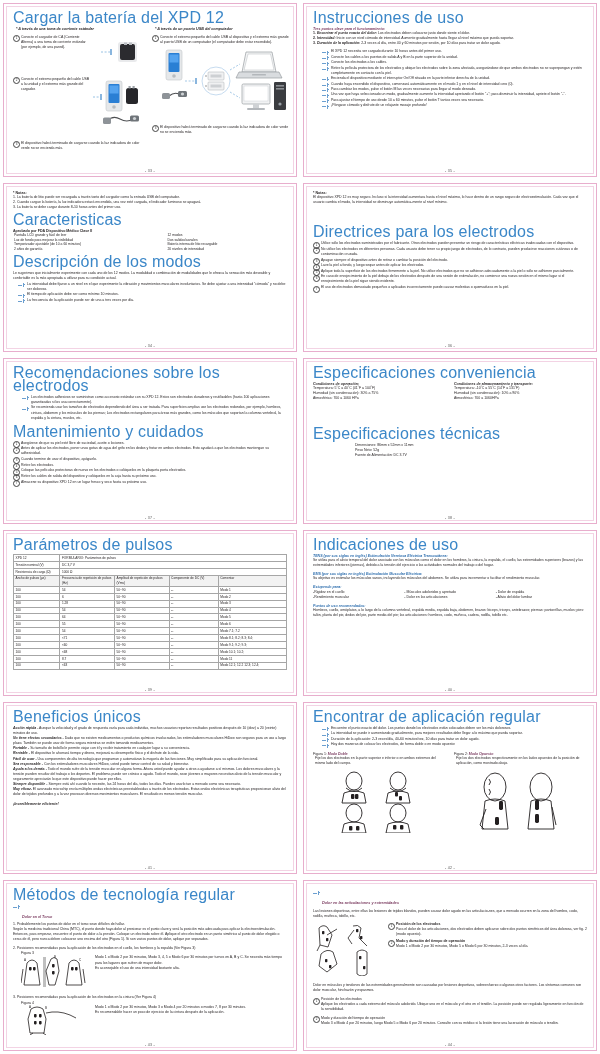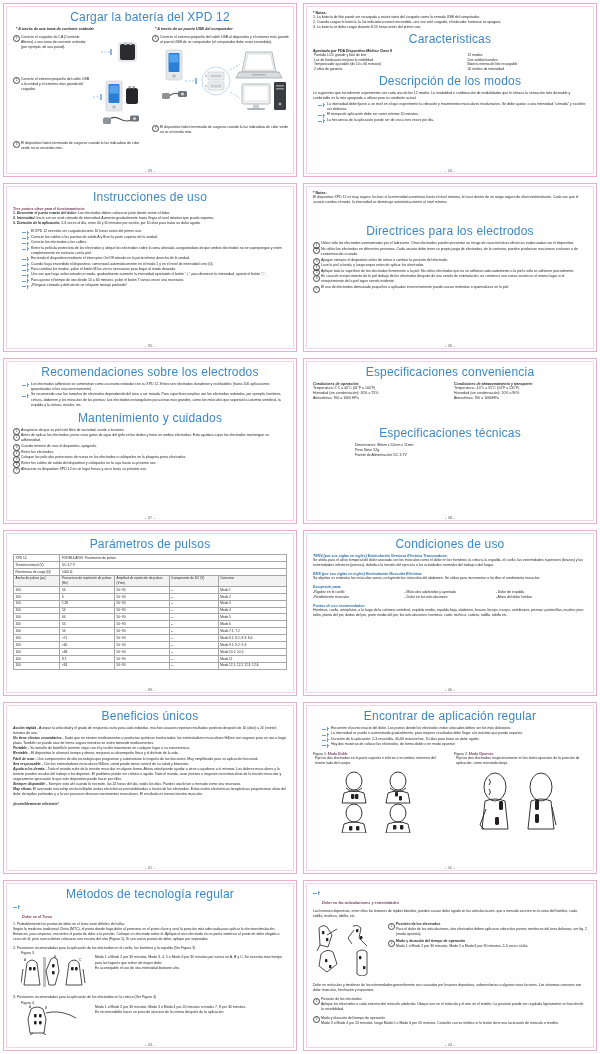--- a/index.html
+++ b/index.html
@@ -31,22 +31,21 @@
     overflow:hidden;
   }
   .page-inner::after{
     content:"";
     position:absolute;left:2px;top:2px;right:2px;bottom:2px;
     border:0.5px solid #f3d3e4;
     pointer-events:none;
   }
   h1.title{
     margin:0 0 3px 0;
-    text-align:center;
-    font-size:12px;
+    font-size:16px;
     font-weight:400;
     color:#3b87c8;
     letter-spacing:.2px;
     line-height:13px;
   }
   .folio{
     position:absolute;
     bottom:3px;left:0;right:0;
     text-align:center;
     font-size:3.6px;
@@ -228,20 +227,83 @@
             <li><span class="num">3</span><span>El dispositivo habrá terminado de cargarse cuando la luz indicadora de color verde no se encienda más.</span></li>
           </ul>
         </div>
       </div>
       <div class="folio">- 33 -</div>
     </div>
   </div>
 
   <div class="page">
     <div class="page-inner">
+      <h1 class="title">Instrucciones de uso</h1>
+      <div class="hd" style="color:#7a3a5f;">Tres puntos clave para el funcionamiento:</div>
+      <p><span class="b">1.</span> <span class="bi">Encontrar el punto exacto del dolor:</span><span> Los electrodos deben colocarse justo donde siente el dolor.</span></p>
+      <p><span class="b">2.</span> <span class="bi">Intensidad:</span><span> Inicie con un nivel cómodo de intensidad. Aumente gradualmente hasta llegar al nivel máximo que pueda soportar.</span></p>
+      <p><span class="b">3.</span> <span class="bi">Duración de la aplicación:</span><span> 2-3 veces al día, entre 40 y 60 minutos por sesión, por 10 días para tratar un dolor agudo.</span></p>
+      <ul class="alist" style="margin-top:3px;padding-left:9px;">
+        <li><span class="arr">
+              <i></i>
+              <b></b>
+              <s></s>
+            </span><span>El XPD 12 necesita ser cargado durante 10 horas antes del primer uso.</span></li>
+        <li><span class="arr">
+              <i></i>
+              <b></b>
+              <s></s>
+            </span><span>Conecte los cables a los puertos de salida A y B en la parte superior de la unidad.</span></li>
+        <li><span class="arr">
+              <i></i>
+              <b></b>
+              <s></s>
+            </span><span>Conecte los electrodos a los cables.</span></li>
+        <li><span class="arr">
+              <i></i>
+              <b></b>
+              <s></s>
+            </span><span>Retire la película protectora de los electrodos y ubique los electrodos sobre la zona afectada, asegurándose de que ambos electrodos no se superpongan y estén completamente en contacto con la piel.</span></li>
+        <li><span class="arr">
+              <i></i>
+              <b></b>
+              <s></s>
+            </span><span>Encienda el dispositivo mediante el interruptor On/Off situado en la parte inferior derecha de la unidad.</span></li>
+        <li><span class="arr">
+              <i></i>
+              <b></b>
+              <s></s>
+            </span><span>Cuando haya encendido el dispositivo, comenzará automáticamente en el modo 1 y en el nivel de intensidad cero (0).</span></li>
+        <li><span class="arr">
+              <i></i>
+              <b></b>
+              <s></s>
+            </span><span>Para cambiar los modos, pulse el botón M las veces necesarias para llegar al modo deseado.</span></li>
+        <li><span class="arr">
+              <i></i>
+              <b></b>
+              <s></s>
+            </span><span>Una vez que haya seleccionado un modo, gradualmente aumente la intensidad apretando el botón "+"; para disminuir la intensidad, apriete el botón "-".</span></li>
+        <li><span class="arr">
+              <i></i>
+              <b></b>
+              <s></s>
+            </span><span>Para ajustar el tiempo de uso desde 10 a 60 minutos, pulse el botón T tantas veces sea necesario.</span></li>
+        <li><span class="arr">
+              <i></i>
+              <b></b>
+              <s></s>
+            </span><span>¡Póngase cómodo y disfrute de un relajante masaje profundo!</span></li>
+      </ul>
+      <div class="folio">- 35 -</div>
+    </div>
+  </div>
+
+  <div class="page">
+    <div class="page-inner">
       <div class="note-star">* Notas:</div>
       <p>1. La batería de litio puede ser recargada a través tanto del cargador como la entrada USB del computador.</p>
       <p>2. Cuando cargue la batería, la luz indicadora estará encendida, una vez esté cargada, el indicador luminoso se apagará.</p>
       <p>3. La batería se debe cargar durante 8-10 horas antes del primer uso.</p>
       <h1 class="title" style="margin-top:3px;">Caracteristicas</h1>
       <div class="sub">Aprobado por FDA Dispositivo Médico Clase II</div>
       <table class="spec">
         <tbody>
             <tr>
               <td style="width:56%">Pantalla LCD grande y fácil de leer</td>
@@ -274,83 +336,20 @@
               <b></b>
               <s></s>
             </span><span>El tiempo de aplicación debe ser como mínimo 10 minutos.</span></li>
         <li><span class="arr">
               <i></i>
               <b></b>
               <s></s>
             </span><span>La frecuencia de la aplicación puede ser de una a tres veces por día.</span></li>
       </ul>
       <div class="folio">- 34 -</div>
-    </div>
-  </div>
-
-  <div class="page">
-    <div class="page-inner">
-      <h1 class="title">Instrucciones de uso</h1>
-      <div class="hd" style="color:#7a3a5f;">Tres puntos clave para el funcionamiento:</div>
-      <p><span class="b">1.</span> <span class="bi">Encontrar el punto exacto del dolor:</span><span> Los electrodos deben colocarse justo donde siente el dolor.</span></p>
-      <p><span class="b">2.</span> <span class="bi">Intensidad:</span><span> Inicie con un nivel cómodo de intensidad. Aumente gradualmente hasta llegar al nivel máximo que pueda soportar.</span></p>
-      <p><span class="b">3.</span> <span class="bi">Duración de la aplicación:</span><span> 2-3 veces al día, entre 40 y 60 minutos por sesión, por 10 días para tratar un dolor agudo.</span></p>
-      <ul class="alist" style="margin-top:3px;padding-left:9px;">
-        <li><span class="arr">
-              <i></i>
-              <b></b>
-              <s></s>
-            </span><span>El XPD 12 necesita ser cargado durante 10 horas antes del primer uso.</span></li>
-        <li><span class="arr">
-              <i></i>
-              <b></b>
-              <s></s>
-            </span><span>Conecte los cables a los puertos de salida A y B en la parte superior de la unidad.</span></li>
-        <li><span class="arr">
-              <i></i>
-              <b></b>
-              <s></s>
-            </span><span>Conecte los electrodos a los cables.</span></li>
-        <li><span class="arr">
-              <i></i>
-              <b></b>
-              <s></s>
-            </span><span>Retire la película protectora de los electrodos y ubique los electrodos sobre la zona afectada, asegurándose de que ambos electrodos no se superpongan y estén completamente en contacto con la piel.</span></li>
-        <li><span class="arr">
-              <i></i>
-              <b></b>
-              <s></s>
-            </span><span>Encienda el dispositivo mediante el interruptor On/Off situado en la parte inferior derecha de la unidad.</span></li>
-        <li><span class="arr">
-              <i></i>
-              <b></b>
-              <s></s>
-            </span><span>Cuando haya encendido el dispositivo, comenzará automáticamente en el modo 1 y en el nivel de intensidad cero (0).</span></li>
-        <li><span class="arr">
-              <i></i>
-              <b></b>
-              <s></s>
-            </span><span>Para cambiar los modos, pulse el botón M las veces necesarias para llegar al modo deseado.</span></li>
-        <li><span class="arr">
-              <i></i>
-              <b></b>
-              <s></s>
-            </span><span>Una vez que haya seleccionado un modo, gradualmente aumente la intensidad apretando el botón "+"; para disminuir la intensidad, apriete el botón "-".</span></li>
-        <li><span class="arr">
-              <i></i>
-              <b></b>
-              <s></s>
-            </span><span>Para ajustar el tiempo de uso desde 10 a 60 minutos, pulse el botón T tantas veces sea necesario.</span></li>
-        <li><span class="arr">
-              <i></i>
-              <b></b>
-              <s></s>
-            </span><span>¡Póngase cómodo y disfrute de un relajante masaje profundo!</span></li>
-      </ul>
-      <div class="folio">- 35 -</div>
     </div>
   </div>
 
   <div class="page">
     <div class="page-inner">
       <div class="note-star">* Notas:</div>
       <p>El dispositivo XPD 12 es muy seguro. Incluso si la intensidad aumentara hasta el nivel máximo, lo hace dentro de un rango seguro de electroestimulación. Cada vez que el usuario cambia el modo, la intensidad se disminuye automática-mente al nivel mínimo.</p>
       <h1 class="title" style="margin-top:20px;">Directrices para los electrodos</h1>
       <ul class="nlist" style="margin-top:1px;">
         <li><span class="num">1</span><span>Utilice sólo los electrodos suministrados por el fabricante. Otros electrodos pueden presentar un riesgo de características eléctricas inadecuadas con el dispositivo.</span></li>
@@ -532,21 +531,21 @@
               <td>Modo 12.1; 12.2 12.3; 12.4;</td>
             </tr>
           </tbody>
       </table>
       <div class="folio">- 39 -</div>
     </div>
   </div>
 
   <div class="page">
     <div class="page-inner">
-      <h1 class="title">Condiciones de uso</h1>
+      <h1 class="title">Indicaciones de uso</h1>
       <div class="hd blue">TENS (por sus siglas en inglés) Estimulación Nerviosa Eléctrica Transcutánea:</div>
       <p>Se utiliza para el alivio temporal del dolor asociado con los músculos como el dolor en los hombros, la cintura, la espalda, el cuello, las extremidades superiores (brazos) y las extremidades inferiores (piernas), debido a la tensión del ejercicio o las actividades normales del trabajo o del hogar.</p>
       <div style="height:4px;"></div>
       <div class="hd blue">EMS (por sus siglas en inglés) Estimulación Muscular Eléctrica:</div>
       <p>Su objetivo es estimular los músculos sanos, incluyendo los músculos del abdomen. Se utiliza para incrementar o facilitar el rendimiento muscular.</p>
       <div style="height:4px;"></div>
       <div class="hd blue">Estupendo para:</div>
       <div class="tri" style="margin-top:0.5px;">
         <div>
           <div>-Rigidez en el cuello</div>

